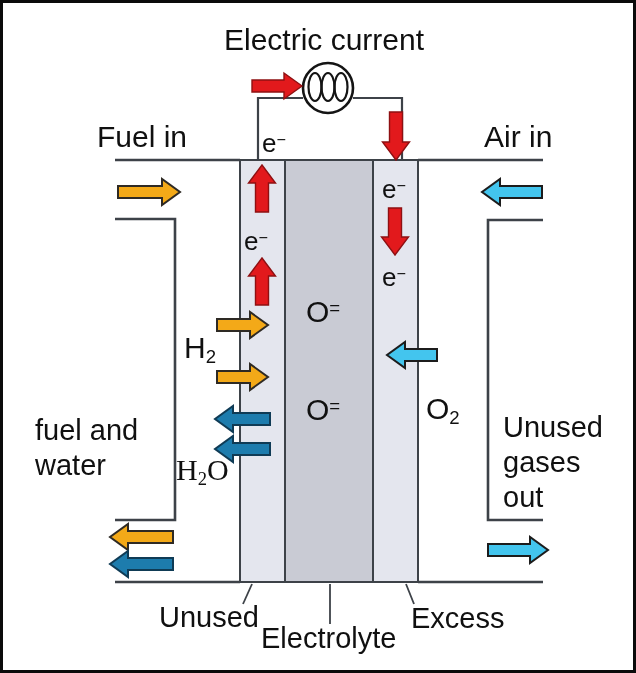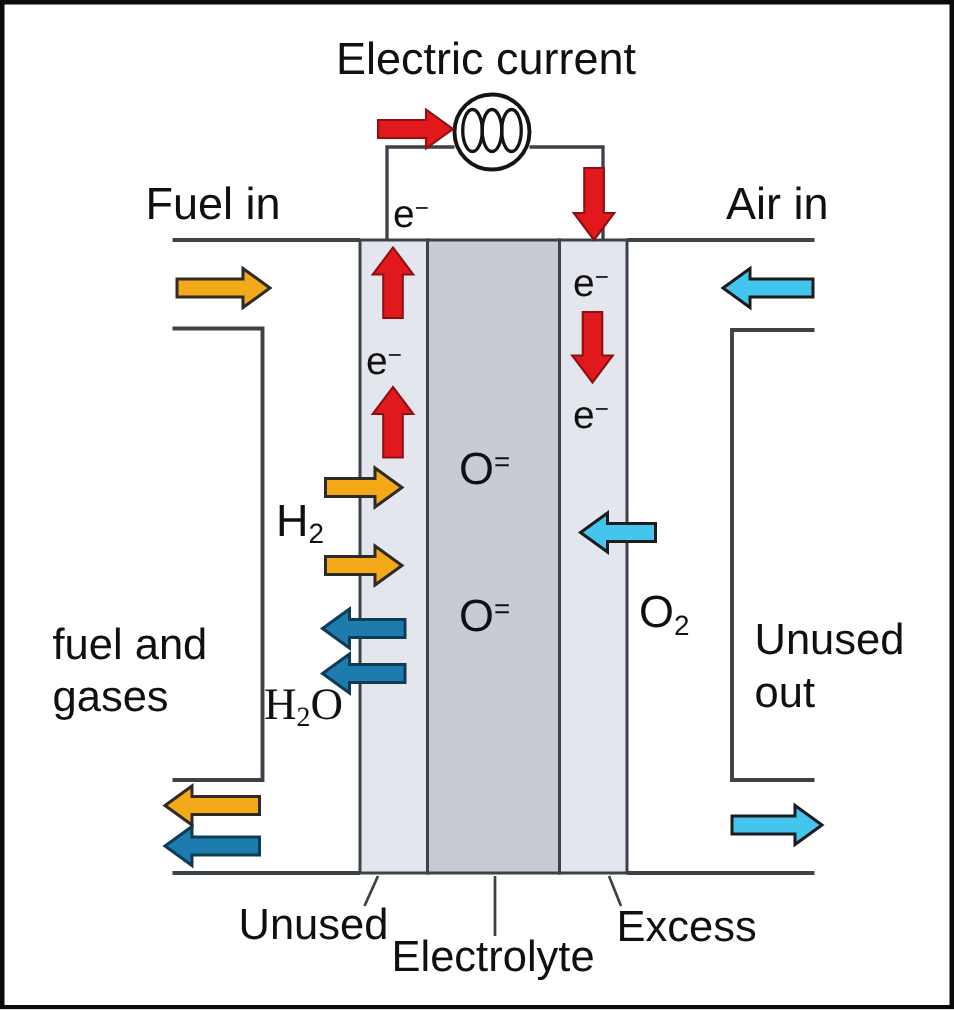--- a/index.html
+++ b/index.html
@@ -94,24 +94,25 @@
 
   <div class="lbl big" style="left:306px;top:292px;"><span>O</span><sup>=</sup></div>
   <div class="lbl big" style="left:306px;top:390px;"><span>O</span><sup>=</sup></div>
 
   <div class="lbl big" style="left:184px;top:332px;"><span>H</span><sub>2</sub></div>
   <div class="lbl big" style="left:176px;top:454px;font-family:Liberation Serif, serif;"><span>H</span><sub>2</sub><span>O</span></div>
   <div class="lbl big" style="left:426px;top:361px;margin-top:32px;"><span>O</span><sub>2</sub></div>
 
   <div class="lbl multiline" style="left:35px;top:413px;">
     <div>fuel and</div>
-    <div>gases</div>
+    <div>water</div>
   </div>
   <div class="lbl multiline" style="left:503px;top:410px;">
     <div>Unused</div>
+    <div>gases</div>
     <div>out</div>
   </div>
 
   <div class="lbl" style="left:159px;top:602px;">Unused</div>
   <div class="lbl" style="left:261px;top:623px;">Electrolyte</div>
   <div class="lbl" style="left:411px;top:603px;">Excess</div>
 
 </div>
 
 </body></html>

